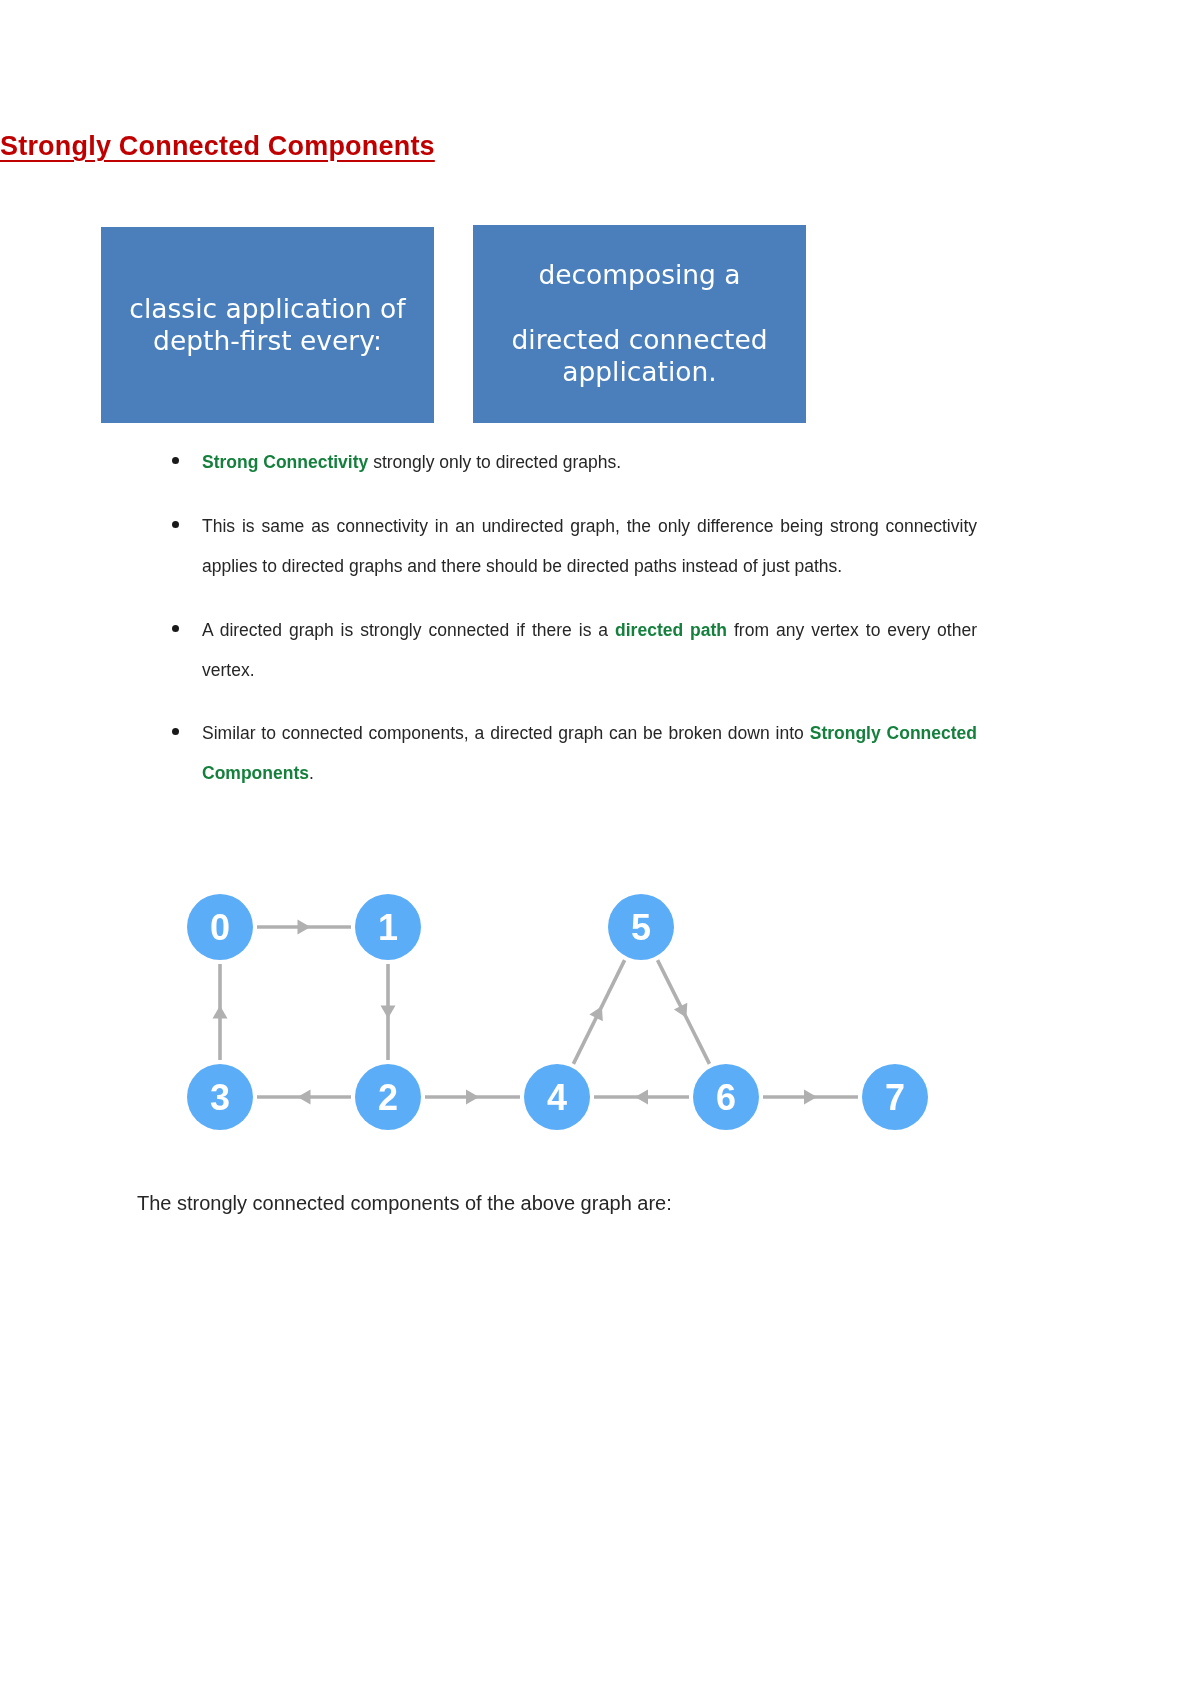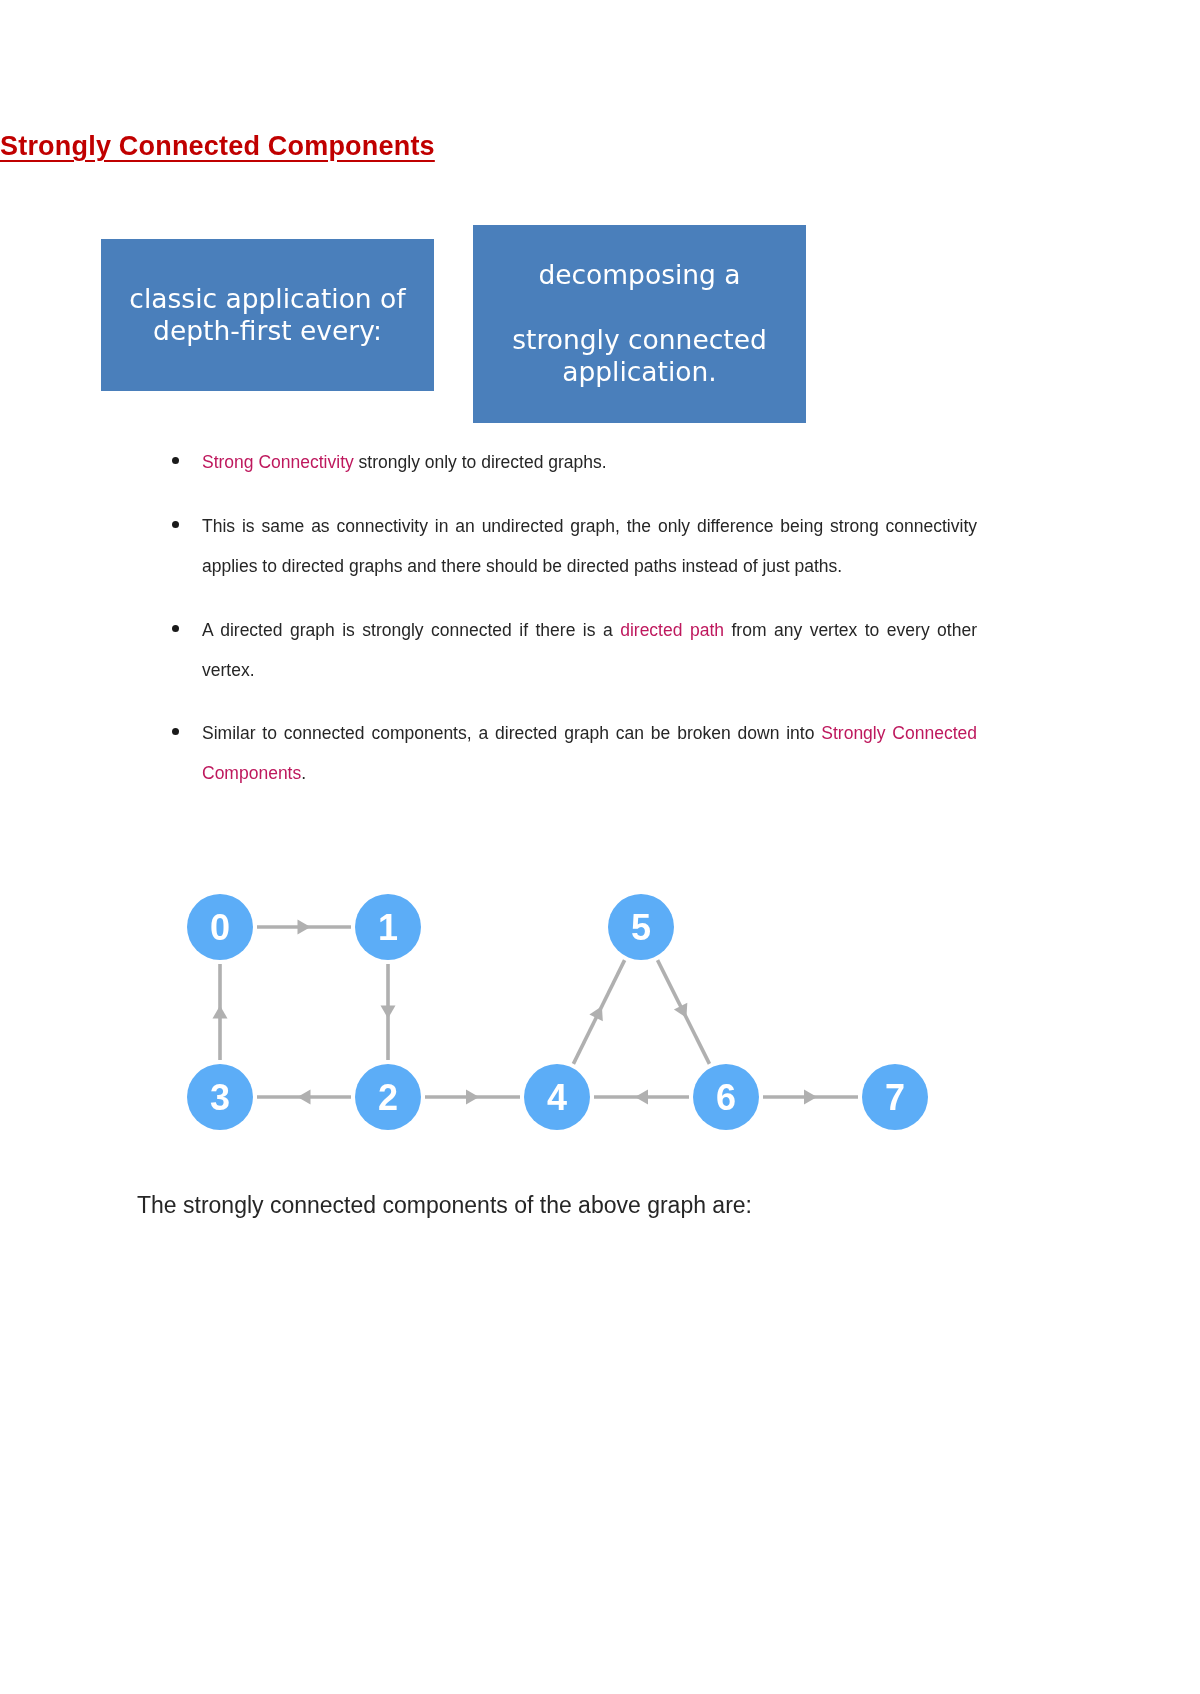--- a/index.html
+++ b/index.html
@@ -53,23 +53,23 @@
     justify-content: center;
     text-align: center;
     font-size: 26.5px;
     line-height: 1.22;
     font-family: "DejaVu Sans", sans-serif;
     font-weight: 400;
     padding: 6px 12px;
   }
   .banner-left {
     left: 0;
-    top: 12px;
+    top: 0;
     width: 333px;
-    height: 152px;
+    height: 196px;
     background: #4a7fbb;
   }
   .banner-right {
     left: 372px;
     top: -2px;
     width: 333px;
     height: 198px;
     background: #4a7fbb;
   }
 
@@ -96,39 +96,39 @@
   .bullet:last-child { margin-bottom: 0; }
   .bullet .dot {
     position: absolute;
     left: 35px;
     top: 14px;
     width: 7px;
     height: 7px;
     background: #1a1a1a;
     border-radius: 50%;
   }
-  .bullet b { font-weight: normal; color: #be185d; }
+  .bullet b { font-weight: bold; color: #15803d; }
 
   
   .figure {
     position: absolute;
     left: 160px;
     top: 872px;
     width: 800px;
     height: 270px;
   }
   .figure svg { display: block; }
 
   
   .caption {
     position: absolute;
     left: 137px;
     top: 1187px;
     width: 840px;
-    font-size: 23px;
+    font-size: 20px;
     line-height: 1.6;
     color: #262626;
   }
 </style>
 </head>
 <body>
 
 <div class="page">
 
   <h1 class="doc-title">Strongly Connected Components</h1>
@@ -137,21 +137,21 @@
     <div class="banner banner-left">
       <span>
         <span>classic application of</span><br>
         <span>depth-first every:</span>
       </span>
     </div>
     <div class="banner banner-right">
       <span>
         <span>decomposing a</span><br>
         <br>
-        <span>strongly connected</span><br>
+        <span>directed connected</span><br>
         <span>application.</span>
       </span>
     </div>
   </div>
 
   <ul class="bullets">
 
     <li class="bullet">
       <span class="dot"></span>
       <b>Strong Connectivity</b><span> strongly only to directed graphs.</span>

